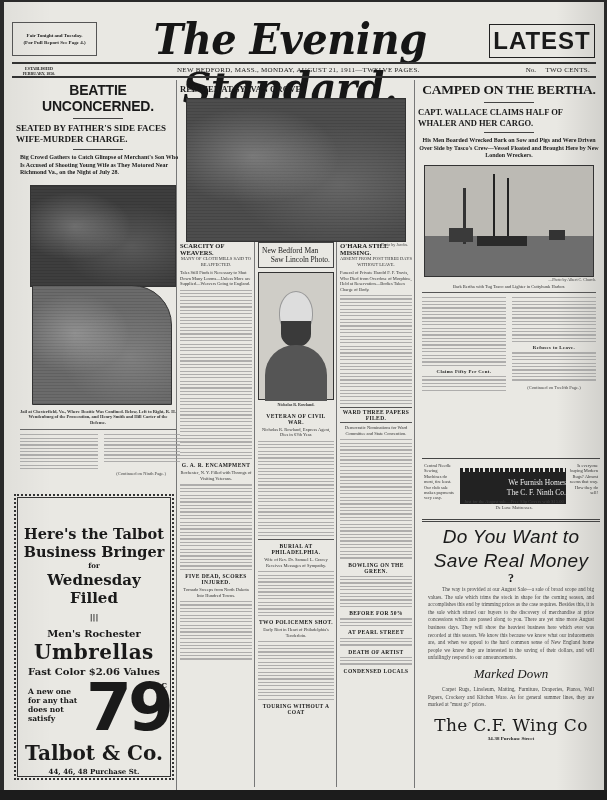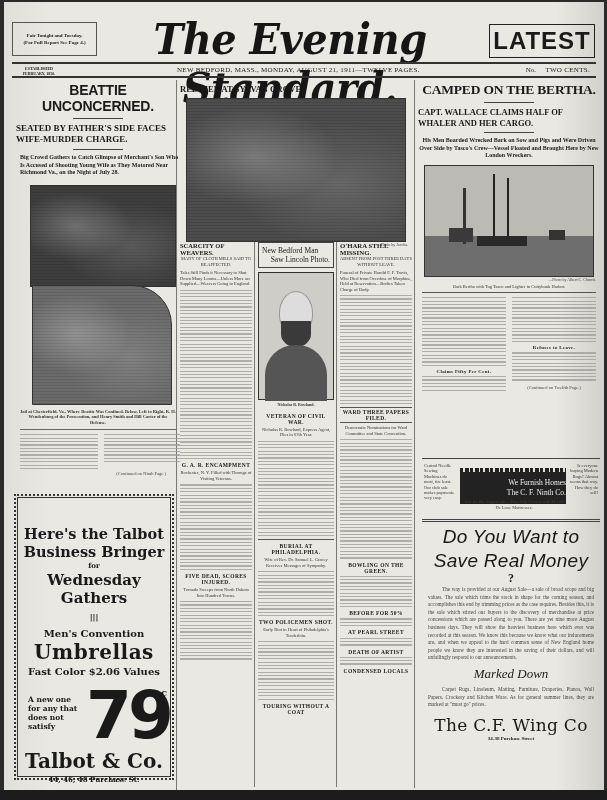--- a/index.html
+++ b/index.html
@@ -66,21 +66,21 @@
   }
   .talbot .l1 { font-size: 14.5px; margin-top: 29px; line-height: 18px; }
   .talbot .l2 { font-size: 14.5px; line-height: 18px; }
   .talbot .l3 { font-size: 7px; line-height: 10px; }
   .talbot .l4 { font-size: 15px; line-height: 18px; }
   .talbot .l5 { font-size: 15px; line-height: 18px; }
   .talbot .mark { font-size: 8px; margin: 5px 0 6px; }
   .talbot .l6 { font-size: 10px; line-height: 12px; }
   .talbot .l7 { font-size: 20px; line-height: 24px; letter-spacing: 0.5px; }
   .talbot .l8 { font-size: 10px; margin-top: 2px; }
-  .talbot .priceblk { position: relative; height: 62px; margin-top: 8px; }
+  .talbot .priceblk { position: relative; height: 62px; margin-top: 0; }
   .talbot .priceblk .left { position: absolute; left: 12px; top: 10px; font-size: 7.5px; line-height: 9px; text-align: left; }
   .talbot .priceblk .big { position: absolute; left: 70px; top: -8px; font-size: 66px; font-family: "DejaVu Sans", sans-serif; font-weight: bold; letter-spacing: -4px; }
   .talbot .priceblk .cents { position: absolute; left: 145px; top: 2px; font-size: 10px; }
   .talbot .brand { font-size: 20px; margin-top: 2px; }
   .talbot .addr { font-size: 7px; margin-top: 2px; }
 
   
   .wing-top {
     position: absolute; left: 418px; top: 456px; width: 178px; height: 64px;
     border-top: 1px solid #444; border-bottom: 3px double #444;
@@ -169,23 +169,23 @@
         <span></span>
     </div>
     <div style="clear:both; font-size:4.5px; text-align:right; padding-right:14px; color:#444;">(Continued on Ninth Page.)</div>
   </div>
 
   <div class="talbot">
     <div class="l1">Here's the Talbot</div>
     <div class="l2">Business Bringer</div>
     <div class="l3">for</div>
     <div class="l4">Wednesday</div>
-    <div class="l5">Gathers</div>
+    <div class="l5">Filled</div>
     <div class="mark">|||</div>
-    <div class="l6">Men's Convention</div>
+    <div class="l6">Men's Rochester</div>
     <div class="l7">Umbrellas</div>
     <div class="l8">Fast Color $2.06 Values</div>
     <div class="priceblk">
       <div class="left" style="width:56px;">A new one for any that does not satisfy</div>
       <div class="big">79</div>
       <div class="cents">c</div>
     </div>
     <div class="brand">Talbot &amp; Co.</div>
     <div class="addr">44, 46, 48 Purchase St.</div>
   </div>

